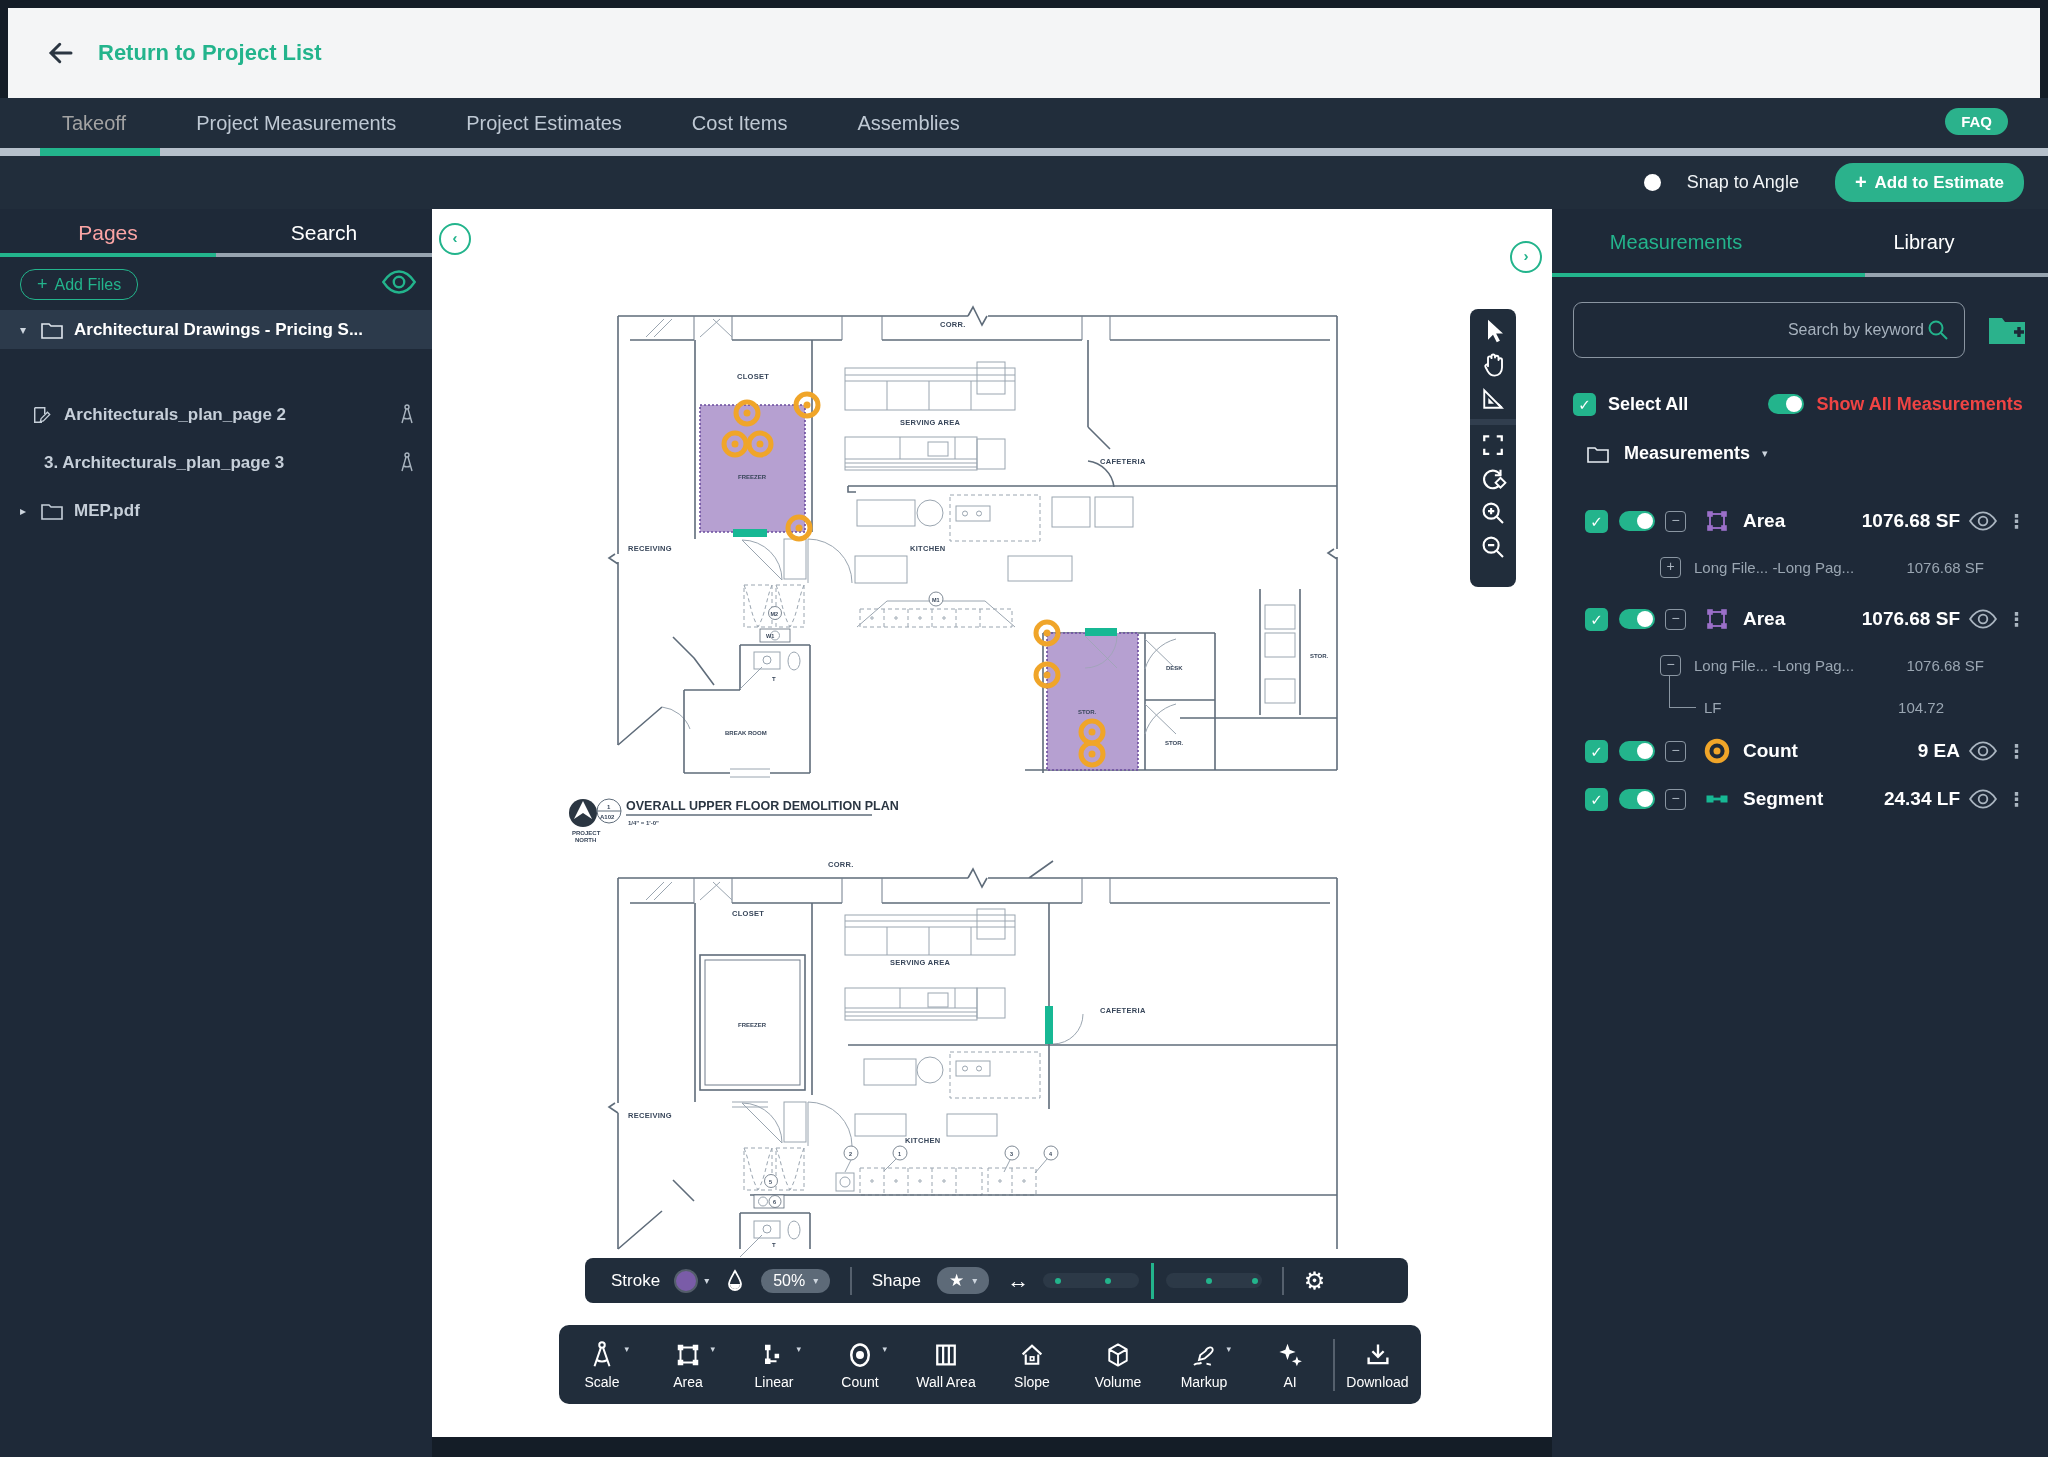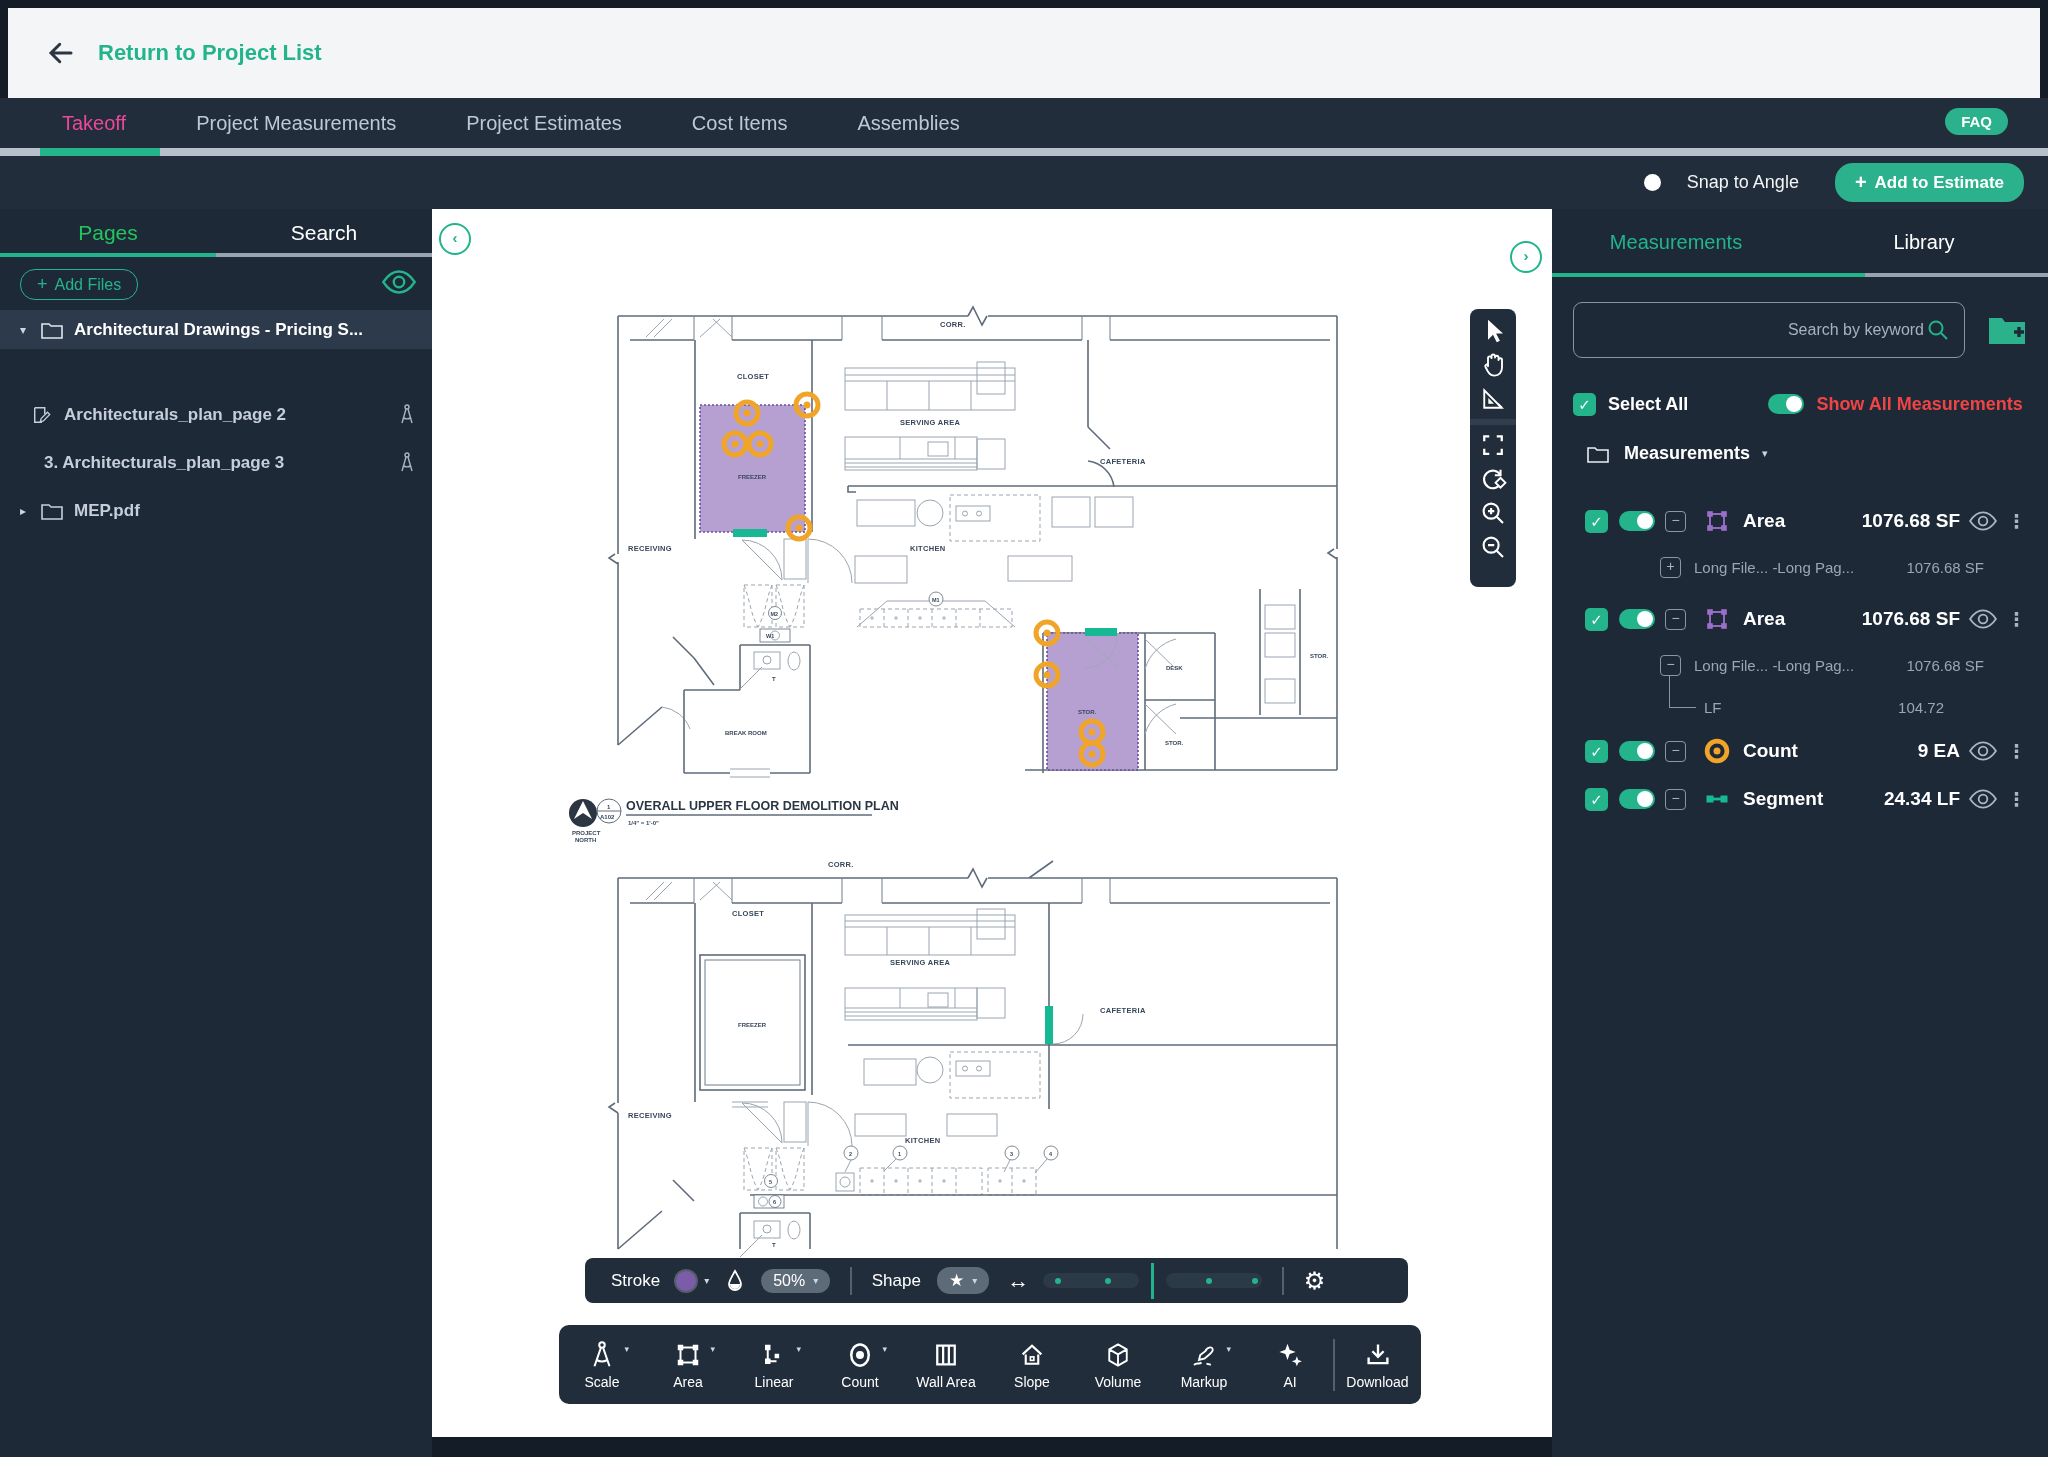--- a/index.html
+++ b/index.html
@@ -6,35 +6,35 @@
     font-family:"Liberation Sans","DejaVu Sans",sans-serif;-webkit-font-smoothing:antialiased;}
   #app{position:relative;width:2048px;height:1457px;background:#141d27;border-radius:31px;}
   .abs{position:absolute;}
   
   #topbar{left:8px;top:8px;width:2032px;height:90px;background:#f4f5f6;display:flex;align-items:center;}
   #back-arrow{margin-left:38px;width:30px;height:30px;color:#2b3642;cursor:pointer;}
   .back-label{margin-left:22px;color:#23b48c;font-size:22px;font-weight:bold;}
   #navbar{left:0;top:98px;width:2048px;height:50px;background:#212d3b;display:flex;align-items:center;}
   .nav-tab{color:#bfc9d4;font-size:20px;margin-left:70px;white-space:nowrap;cursor:pointer;}
   .nav-tab.first{margin-left:62px;}
-  .nav-tab.active{color:#ec4899;}
+  .nav-tab.active{color:#a3a3a3;}
   .faq-pill{position:absolute;right:40px;top:10px;background:#2bb28c;color:#fff;font-size:15px;font-weight:bold;
     padding:5px 16px;border-radius:15px;}
   #navstrip{left:0;top:148px;width:2048px;height:8px;background:#b6c0cb;}
   #navstrip .seg{position:absolute;left:40px;top:0;width:120px;height:8px;background:#23b48c;}
   #actionbar{left:0;top:156px;width:2048px;height:53px;background:#212d3b;display:flex;align-items:center;justify-content:flex-end;}
   .snap-dot{width:17px;height:17px;border-radius:50%;background:#fff;margin-right:26px;}
   .snap-label{color:#f2f5f7;font-size:18px;margin-right:36px;}
   .add-est{background:#2bb28c;color:#fff;font-size:17px;font-weight:bold;border-radius:18px;
     padding:8px 20px;margin-right:24px;display:flex;align-items:center;gap:8px;}
   
   #left{left:0;top:209px;width:432px;height:1248px;background:#1e2938;}
   .ltabs{position:absolute;left:0;top:0;width:432px;height:44px;display:flex;}
   .ltab{flex:1;text-align:center;font-size:21px;padding-top:12px;color:#fff;cursor:pointer;}
-  .ltab.active{color:#22c55e;}
+  .ltab.active{color:#fca5a5;}
   .underline{position:absolute;top:44px;height:4px;}
   .u-teal{background:#23b48c;}
   .u-gray{background:#97a3af;}
   #addfiles{left:20px;top:60px;border:1.5px solid #23b48c;color:#23b48c;font-size:16px;
     border-radius:15px;padding:4px 16px;display:flex;gap:7px;align-items:center;}
   #eye-left{left:382px;top:60px;width:34px;height:26px;color:#23b48c;}
   .tree-row{position:absolute;left:0;width:432px;height:39px;display:flex;align-items:center;color:#c6cfd9;font-size:17px;font-weight:bold;}
   .tree-row.sel{background:#2c3a4b;color:#fff;}
   .tree-caret{width:14px;margin-left:20px;font-size:12px;color:#cdd5de;}
   .tree-ic{width:24px;height:20px;margin-left:6px;color:#c6cfd9;flex:none;}

